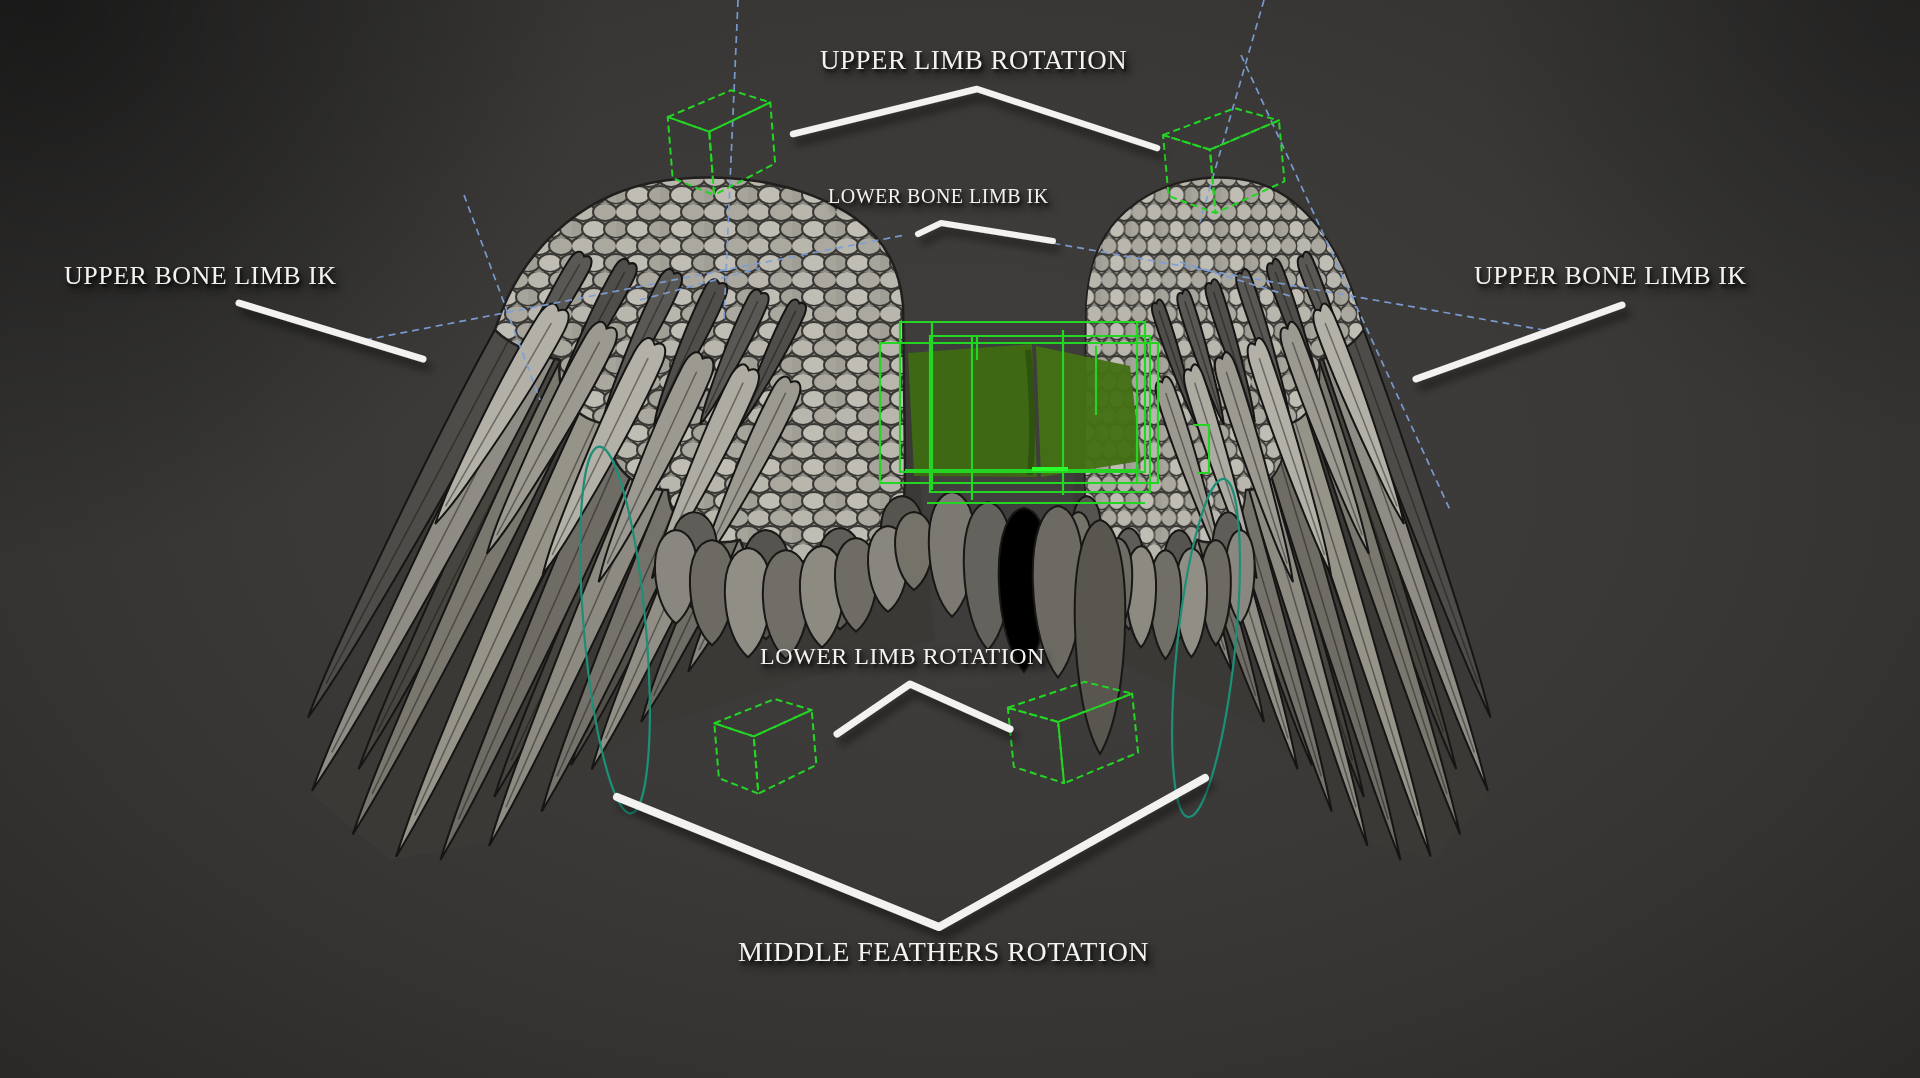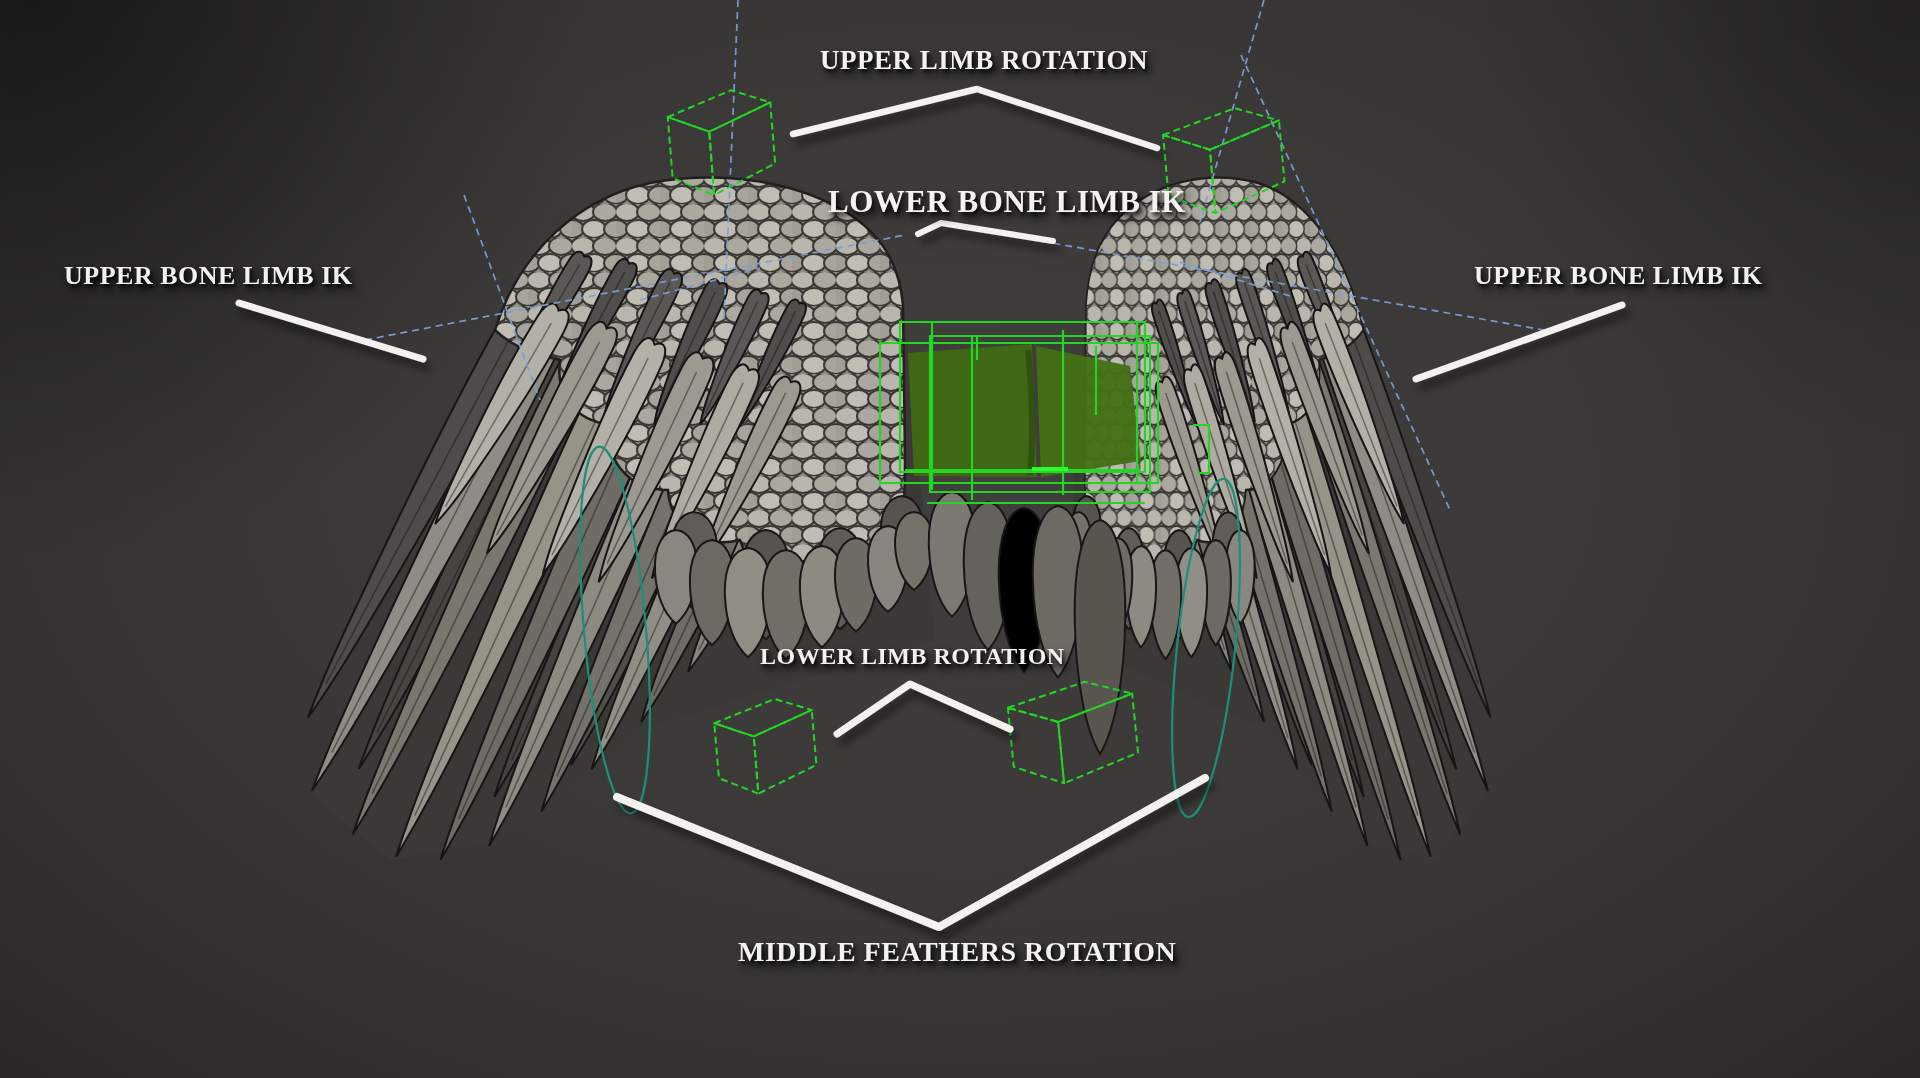--- a/index.html
+++ b/index.html
@@ -6,27 +6,27 @@
   .stage{
     position:relative;width:1920px;height:1078px;overflow:hidden;
     background:
       radial-gradient(circle at 2% 0%, rgba(0,0,0,0.45), rgba(0,0,0,0) 26%),
       radial-gradient(circle at 99% 1%, rgba(0,0,0,0.25), rgba(0,0,0,0) 20%),
       radial-gradient(ellipse at 50% 44%, #413f3d 0%, #3a3937 48%, #343332 72%, #2a2928 100%);
     font-family:"Liberation Serif", serif;
   }
   svg.scene{position:absolute;left:0;top:0;}
   .lbl{
-    position:absolute;color:#f3f2f0;font-weight:700;letter-spacing:0.5px;
+    position:absolute;color:#f3f2f0;font-weight:400;letter-spacing:0.5px;
     line-height:1;white-space:nowrap;
     text-shadow:4px 6px 8px rgba(0,0,0,0.95), 2px 3px 3px rgba(0,0,0,0.55);
     user-select:none;
   }
   .lbl-upper-limb-rotation{left:820px;top:47px;font-size:27px;}
-  .lbl-lower-bone-limb-ik{left:828px;top:186px;font-size:31px;}
+  .lbl-lower-bone-limb-ik{left:828px;top:186px;font-size:20px;}
   .lbl-upper-bone-limb-ik-left{left:64px;top:263px;font-size:26px;}
   .lbl-upper-bone-limb-ik-right{left:1474px;top:263px;font-size:26px;}
   .lbl-lower-limb-rotation{left:760px;top:644px;font-size:24px;}
   .lbl-middle-feathers-rotation{left:738px;top:938px;font-size:28px;text-align:center;}
 </style>
 </head>
 <body>
 
 <div class="stage">
 

